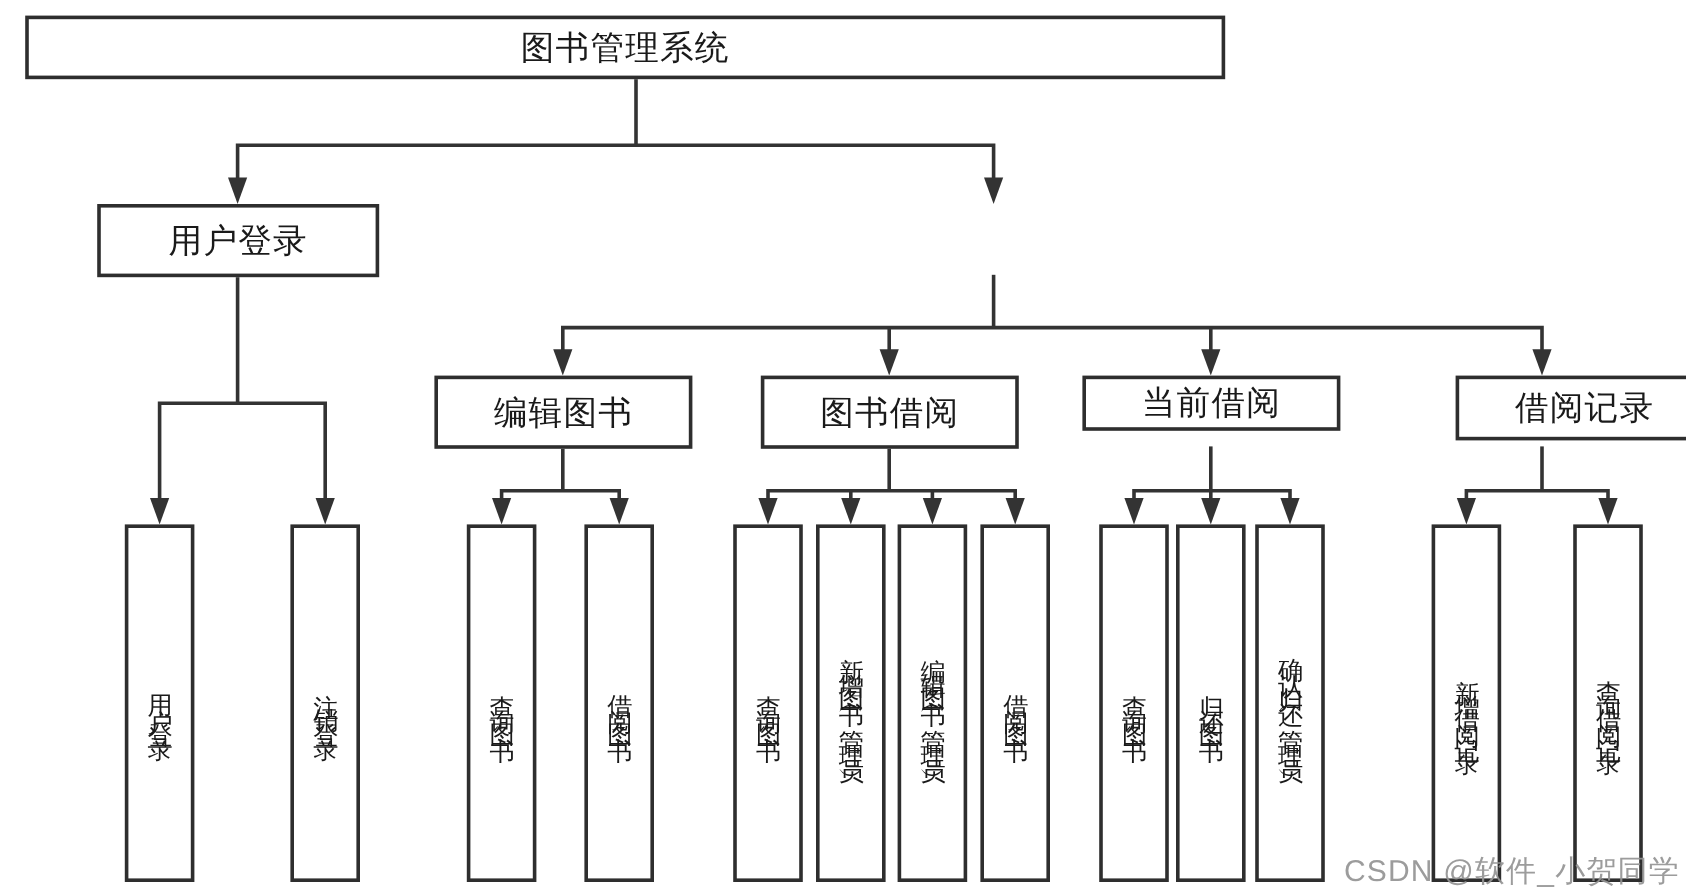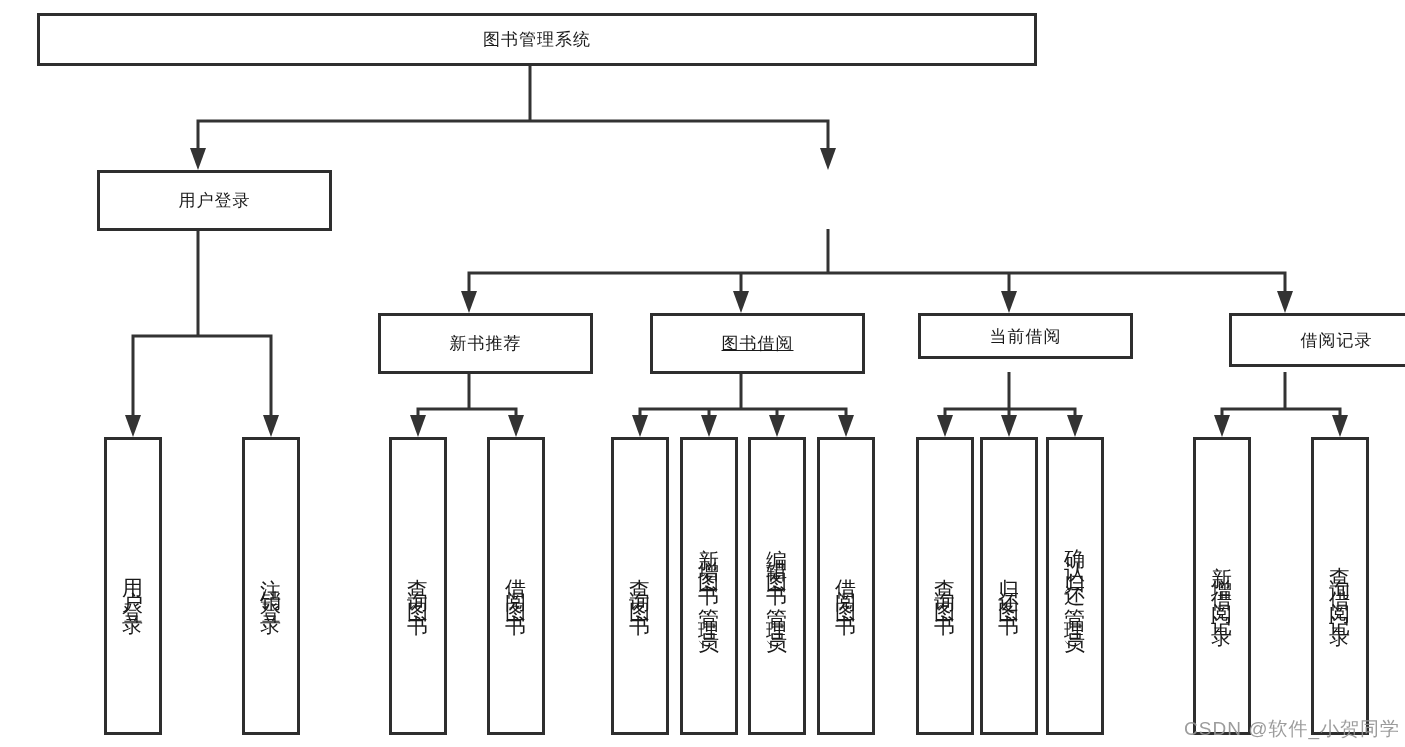--- a/index.html
+++ b/index.html
@@ -31,37 +31,36 @@
     box-sizing: border-box;
     background: #ffffff;
     border: 3px solid #2e2e2e;
     display: flex;
     align-items: center;
     justify-content: center;
     color: #1a1a1a;
     z-index: 2;
   }
   .node.h {
-    font-size: 17px;
+    font-size: 28px;
     letter-spacing: 1px;
-    margin-left: 16px;
   }
   .node.leaf {
     writing-mode: vertical-rl;
     text-orientation: mixed;
     font-size: 21px;
     letter-spacing: 12px;
     line-height: 1;
     text-align: center;
   }
   .watermark {
     position: absolute;
     right: 5px;
     bottom: 5px;
-    font-size: 19px;
+    font-size: 25px;
     color: rgba(148, 148, 148, 0.92);
     letter-spacing: 1px;
     z-index: 3;
     white-space: nowrap;
   }
 </style>
 </head>
 <body>
 
 <div class="stage">
@@ -118,22 +117,22 @@
       <path class="wire" d="M1222 418 V409 H1340 V418"></path>
       <path class="head" d="M1214 415 H1230 L1222 437 Z"></path>
       <path class="head" d="M1332 415 H1348 L1340 437 Z"></path>
     </g>
   </svg>
 
   <div class="node h" style="left:21px; top:13px; width:1000px; height:53px;">图书管理系统</div>
 
   <div class="node h" style="left:81px; top:170px; width:235px; height:61px;">用户登录</div>
 
-  <div class="node h" style="left:362px; top:313px; width:215px; height:61px;">新书推荐</div>
-  <div class="node h" style="left:634px; top:313px; width:215px; height:61px;text-decoration:underline;">图书借阅</div>
+  <div class="node h" style="left:362px; top:313px; width:215px; height:61px;">编辑图书</div>
+  <div class="node h" style="left:634px; top:313px; width:215px; height:61px;">图书借阅</div>
   <div class="node h" style="left:902px; top:313px; width:215px; height:46px;">当前借阅</div>
   <div class="node h" style="left:1213px; top:313px; width:215px; height:54px;text-align:right;">借阅记录</div>
 
   <div class="node leaf" style="left:104px; top:437px; width:58px; height:298px;">用户登录</div>
   <div class="node leaf" style="left:242px; top:437px; width:58px; height:298px;">注销登录</div>
 
   <div class="node leaf" style="left:389px; top:437px; width:58px; height:298px;">查询图书</div>
   <div class="node leaf" style="left:487px; top:437px; width:58px; height:298px;">借阅图书</div>
 
   <div class="node leaf" style="left:611px; top:437px; width:58px; height:298px;">查询图书</div>

